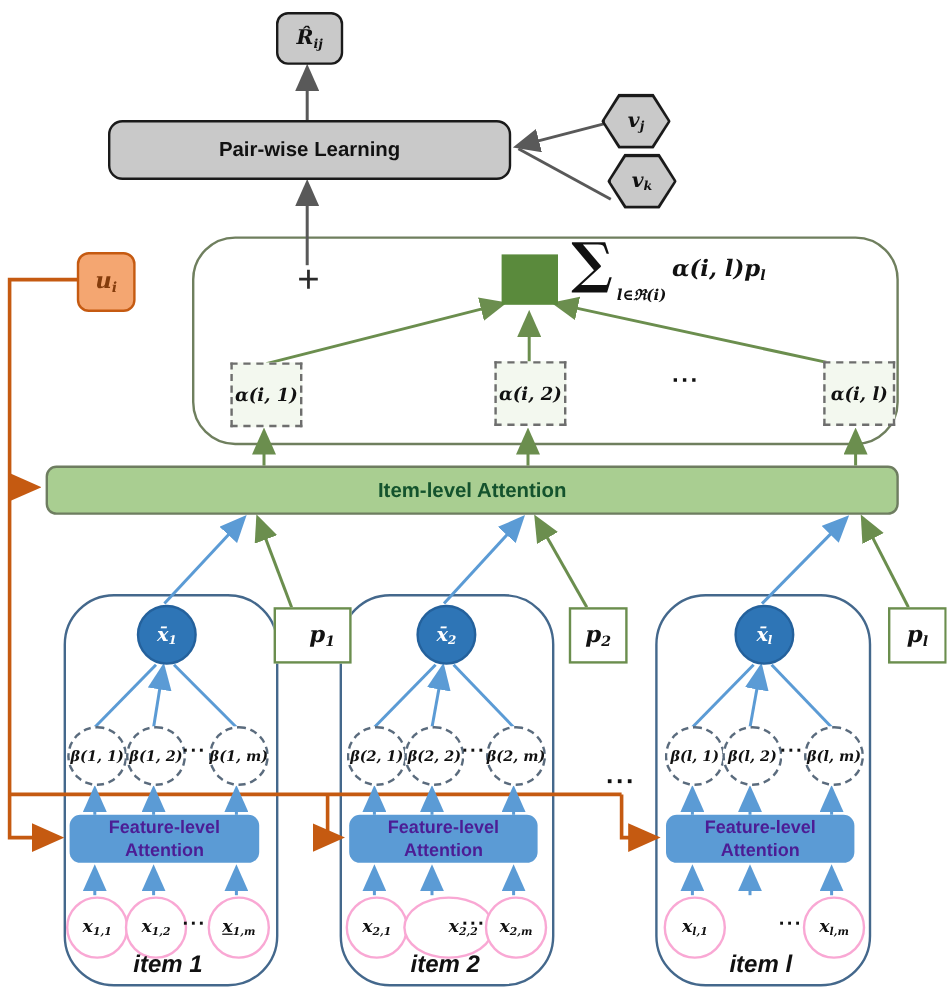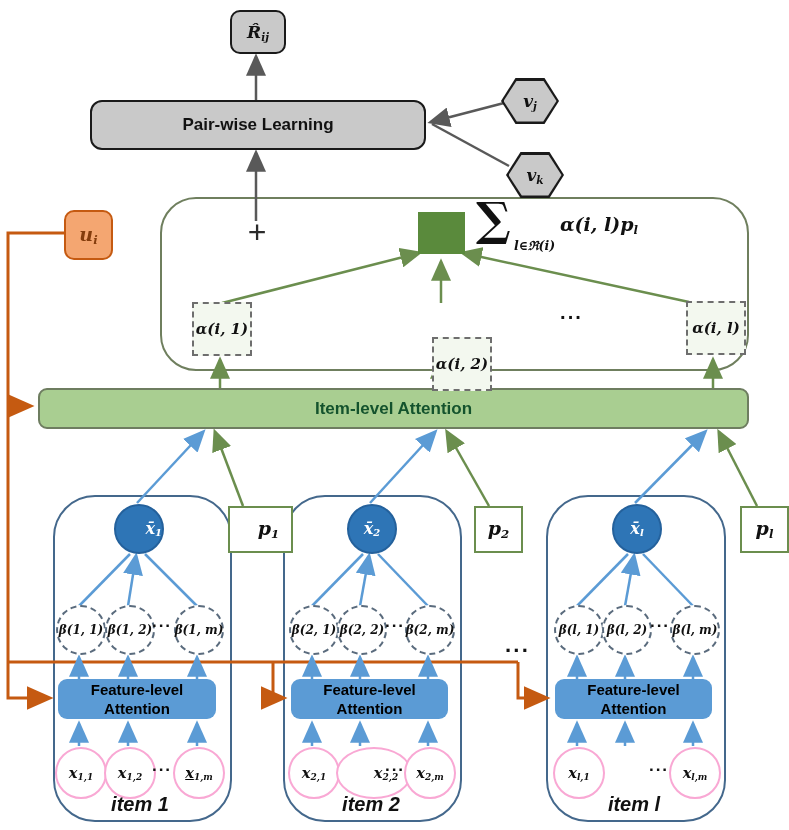--- a/index.html
+++ b/index.html
@@ -38,21 +38,21 @@
   
   .item{border:2.5px solid #44688C;border-radius:42px;background:#fff;top:495px;height:323px;z-index:1;}
   .xbar{width:46px;height:46px;border-radius:50%;background:#2E75B6;border:2px solid #24619C;
         font-size:16px;z-index:3;top:504px;}
   .xbar .math{color:#fff;}
   .beta{width:46px;height:46px;border-radius:50%;border:2px dashed #5a6b7d;background:#fff;
         font-size:12px;white-space:nowrap;z-index:3;top:605px;justify-content:center;}
   .xcirc{width:48px;height:48px;border-radius:50%;border:2px solid #f9a8d4;background:#fff;
         font-size:14.5px;white-space:nowrap;z-index:3;top:747px;}
   .feat{height:40px;top:679px;background:#5B9BD5;border-radius:9px;z-index:3;
-        font-weight:bold;font-size:15px;color:#000000;line-height:1.28;flex-direction:column;}
+        font-weight:bold;font-size:15px;color:#4c1d95;line-height:1.28;flex-direction:column;}
   .pbox{width:45px;height:43px;border:2.5px solid #6B8E4E;background:#fff;top:506px;font-size:19px;z-index:3;}
   .item-label{top:790px;width:120px;height:28px;font-size:20px;font-weight:bold;font-style:italic;
         color:#111;z-index:3;}
   svg.wires{position:absolute;left:0;top:0;z-index:2;}
 </style>
 </head>
 <body>
 
 <div class="canvas">
 
@@ -142,21 +142,21 @@
 
   <div class="abs center pairwise">
     <span>Pair-wise Learning</span>
   </div>
 
   <div class="abs hex" style="left:501px;top:78px;width:58px;height:46px;">
     <div class="hex-inner">
         <span class="math"><span>v</span><sub class="m-sub">j</sub></span>
       </div>
   </div>
-  <div class="abs hex" style="left:506px;top:152px;width:58px;height:46px;">
+  <div class="abs hex" style="left:506px;top:128px;width:58px;height:46px;">
     <div class="hex-inner">
         <span class="math"><span>v</span><sub class="m-sub">k</sub></span>
       </div>
   </div>
 
   <div class="abs center ui-box">
     <span class="math"><span>u</span><sub class="m-sub">i</sub></span>
   </div>
 
   <div class="abs agg"></div>
@@ -166,34 +166,34 @@
   <div class="abs gsquare"></div>
   <div class="abs sum math">
     <span class="sigma">∑</span>
     <span class="ssub">l∈ℜ(i)</span>
     <span class="sexpr"><span>α(i, l)p</span><sub class="m-sub">l</sub></span>
   </div>
 
   <div class="abs center alpha-box math" style="left:192px;top:302px;">
       <span>α(i, 1)</span>
     </div>
-  <div class="abs center alpha-box math" style="left:432px;top:301px;margin-top:36px;">
+  <div class="abs center alpha-box math" style="left:412px;top:301px;">
       <span>α(i, 2)</span>
     </div>
   <div class="abs center alpha-box math" style="left:686px;top:301px;">
       <span>α(i, l)</span>
     </div>
   <div class="abs dots" style="left:560px;top:306px;"><span>···</span></div>
 
   <div class="abs center bar">
     <span>Item-level Attention</span>
   </div>
 
   <div class="abs item" style="left:53px;width:175px;"></div>
-  <div class="abs center xbar" style="left:114px;justify-content:flex-end;">
+  <div class="abs center xbar" style="left:114px;">
     <span class="math"><span>x̄</span><sub class="m-sub">1</sub></span>
   </div>
   <div class="abs center pbox" style="left:228px;padding-left:16px;">
     <span class="math"><span>p</span><sub class="m-sub">1</sub></span>
   </div>
   <div class="abs center beta math" style="left:56px;">
       <span>β(1, 1)</span>
     </div>
   <div class="abs center beta math" style="left:105px;">
       <span>β(1, 2)</span>

